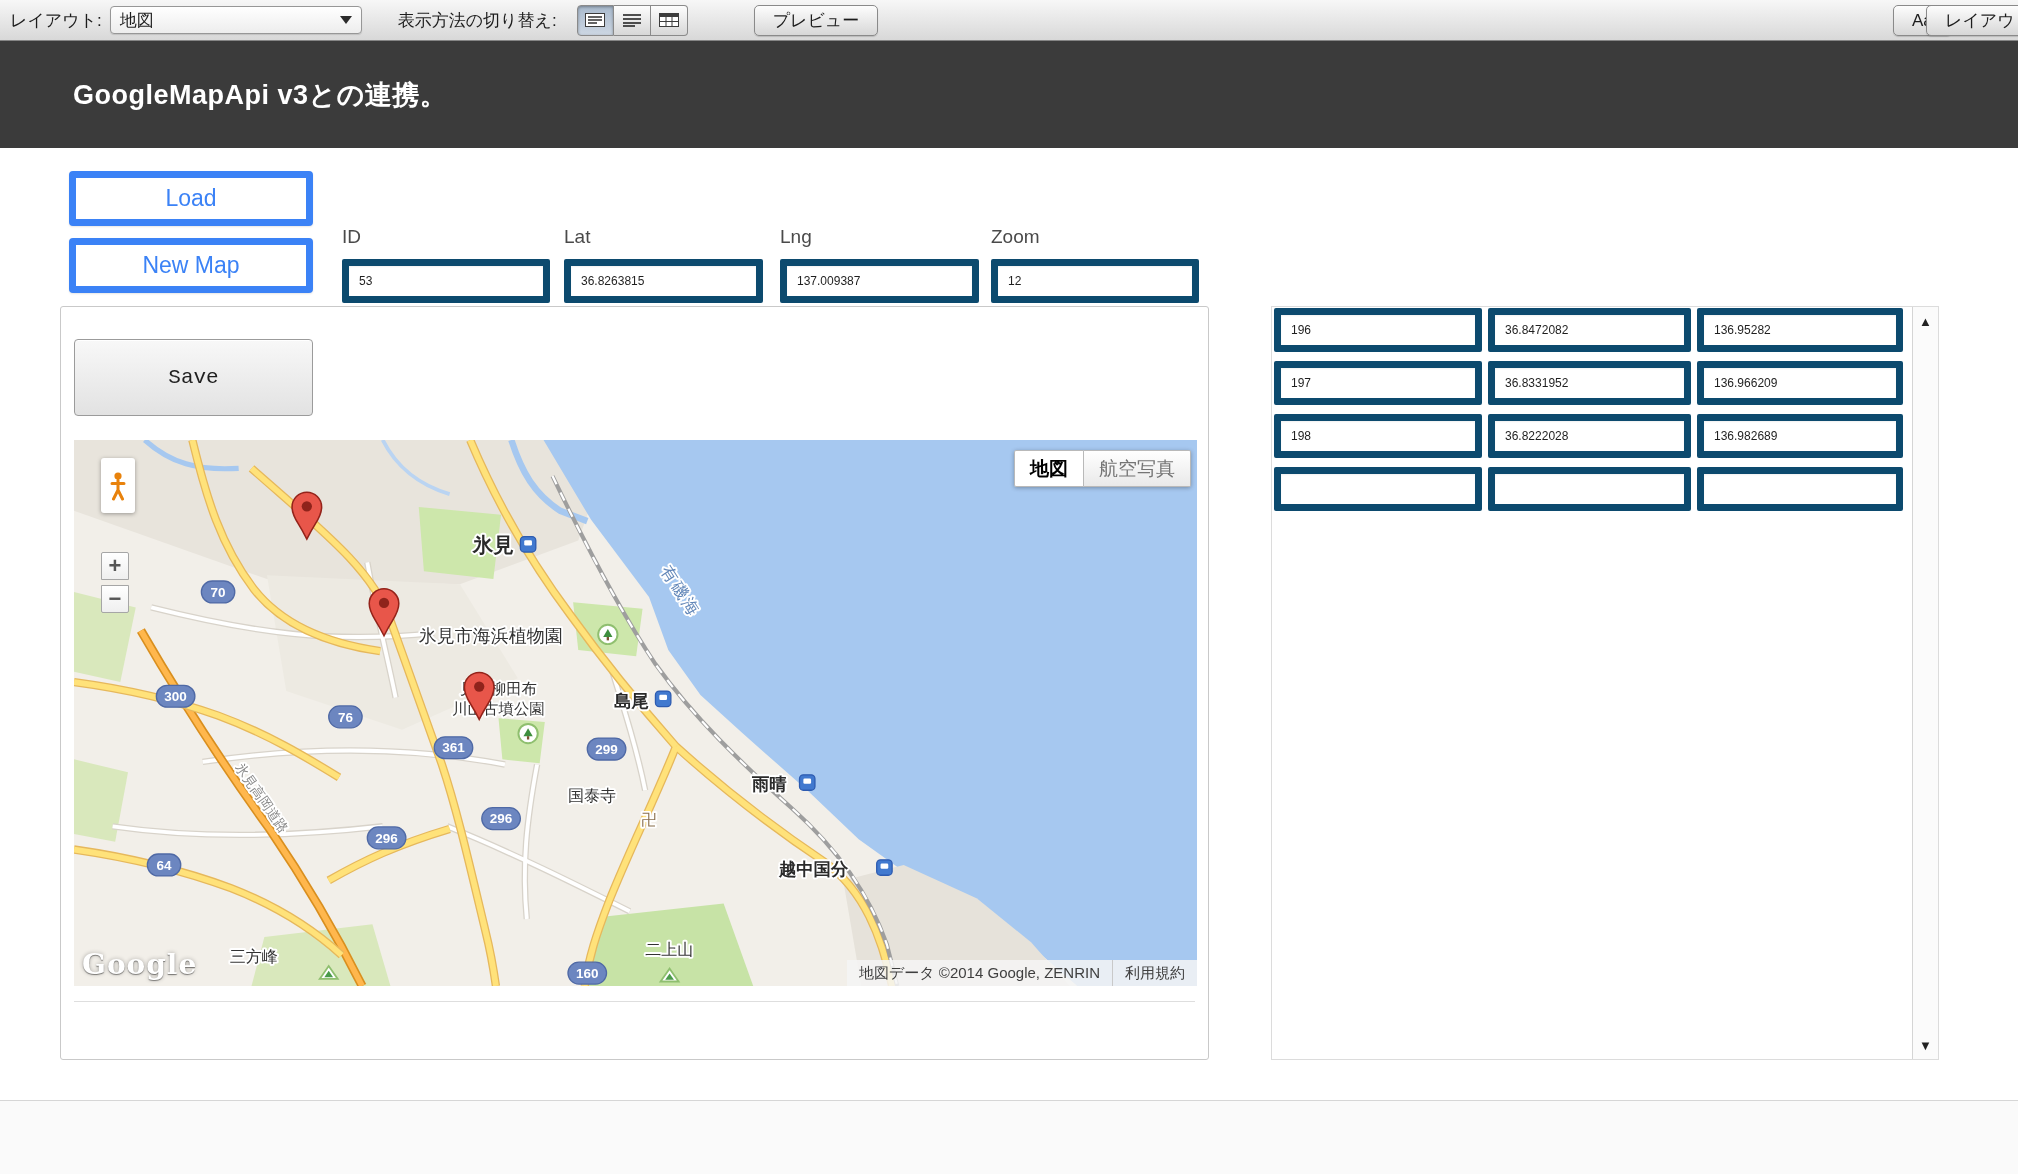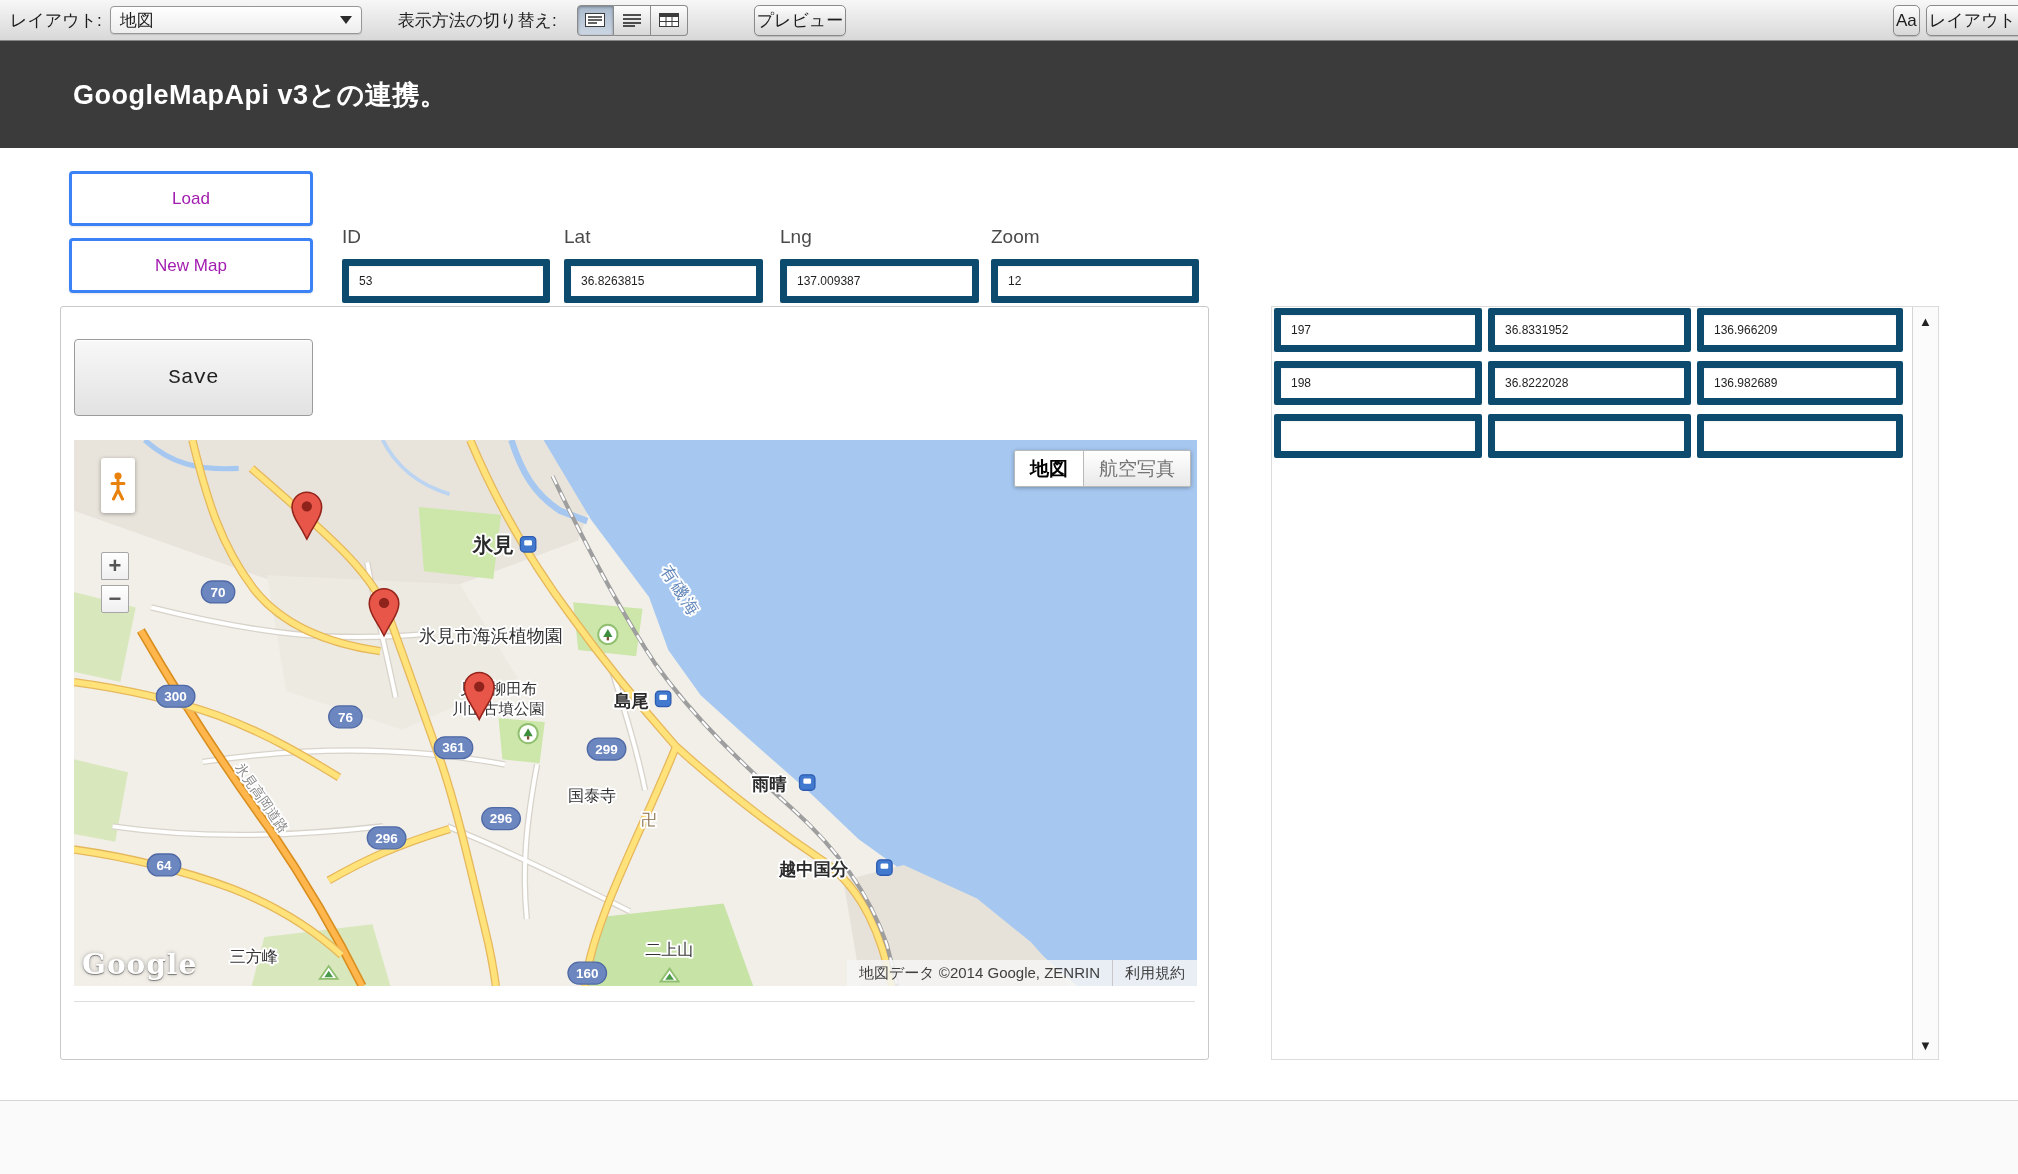--- a/index.html
+++ b/index.html
@@ -17,35 +17,35 @@
     box-shadow:0 1px 1px rgba(0,0,0,.12); }
   .tb-select .sel-arrow { margin-left:auto; width:0; height:0;
     border-left:6px solid transparent; border-right:6px solid transparent; border-top:8px solid #2b2b2b; }
   .tb-label2 { margin-left:36px; white-space:nowrap; }
   .toggle-group { margin-left:20px; display:flex; }
   .toggle-btn { width:37px; height:31px; border:1px solid #8a8a8a; border-left:none;
     background:linear-gradient(#fdfdfd,#d7d7d7); display:flex; align-items:center; justify-content:center; cursor:pointer; }
   .toggle-btn:first-child { border-left:1px solid #8a8a8a; border-radius:4px 0 0 4px; }
   .toggle-btn:last-child { border-radius:0 4px 4px 0; }
   .toggle-btn.selected { background:linear-gradient(#a9bacd,#cdd7e3); box-shadow:inset 0 1px 3px rgba(0,0,0,.35); }
-  .tb-btn { height:31px; padding:0 2px; border:1px solid #8a8a8a; border-radius:5px;
+  .tb-btn { height:31px; padding:0 18px; border:1px solid #8a8a8a; border-radius:5px;
     background:linear-gradient(#fdfdfd,#d7d7d7); font-size:17px; color:#1c1c1c;
     display:flex; align-items:center; box-shadow:0 1px 1px rgba(0,0,0,.15); white-space:nowrap; cursor:pointer; }
   .tb-preview { margin-left:66px; }
   .tb-right-a { position:absolute; left:1877px; top:5px;margin-left:16px; }
   .tb-right-b { position:absolute; left:1926px; top:5px; width:130px; }
 
   
   .appheader { position:absolute; top:41px; left:0; width:100%; height:107px; background:#3b3b3b;
     display:flex; align-items:center; }
   .appheader .title { margin-left:73px; color:#ffffff; font-size:27px; font-weight:bold; letter-spacing:.5px; }
 
   
-  .btn { position:absolute; background:#ffffff; border:3px solid #3b82f6; border-radius:4px;
-    font-size:17px; color:#a21caf; box-shadow:0 1px 2px rgba(0,0,0,.10); cursor:pointer;
+  .btn { position:absolute; background:#ffffff; border:7px solid #3b82f6; border-radius:4px;
+    font-size:23px; color:#3b82f6; box-shadow:0 1px 2px rgba(0,0,0,.10); cursor:pointer;
     display:flex; align-items:center; justify-content:center; font-family:inherit; }
   .load-btn   { left:69px; top:171px; width:244px; height:55px; }
   .newmap-btn { left:69px; top:238px; width:244px; height:55px; }
   .field { position:absolute; top:206px;margin-top:20px; }
   .field label { display:block; font-size:19px; color:#4a4a4a; margin-bottom:11px; }
   .field input, .rowcell { height:44px; border:7px solid #0c4a6e; border-radius:2px; background:#fff;
     font-size:12px; color:#1f1f1f; padding:0 10px; font-family:inherit; outline:none;
     box-shadow:inset 0 1px 2px rgba(0,0,0,.06); }
   .f-id   { left:342px; }  .f-id input   { width:208px; }
   .f-lat  { left:564px; }  .f-lat input  { width:199px; }
@@ -387,20 +387,25 @@
         <span class="terms">利用規約</span>
       </div>
     </div>
 
     <div class="panel-divider"></div>
   </div>
 
   <div class="right-panel">
     <div class="rows-wrap">
       <div class="trow">
+        <input class="rowcell c-id" value="196" style="">
+        <input class="rowcell c-lat" value="36.8472082" style="">
+        <input class="rowcell c-lng" value="136.95282" style="">
+      </div>
+      <div class="trow">
         <input class="rowcell c-id" value="197" style="">
         <input class="rowcell c-lat" value="36.8331952" style="">
         <input class="rowcell c-lng" value="136.966209" style="">
       </div>
       <div class="trow">
         <input class="rowcell c-id" value="198" style="">
         <input class="rowcell c-lat" value="36.8222028" style="">
         <input class="rowcell c-lng" value="136.982689" style="">
       </div>
       <div class="trow">

